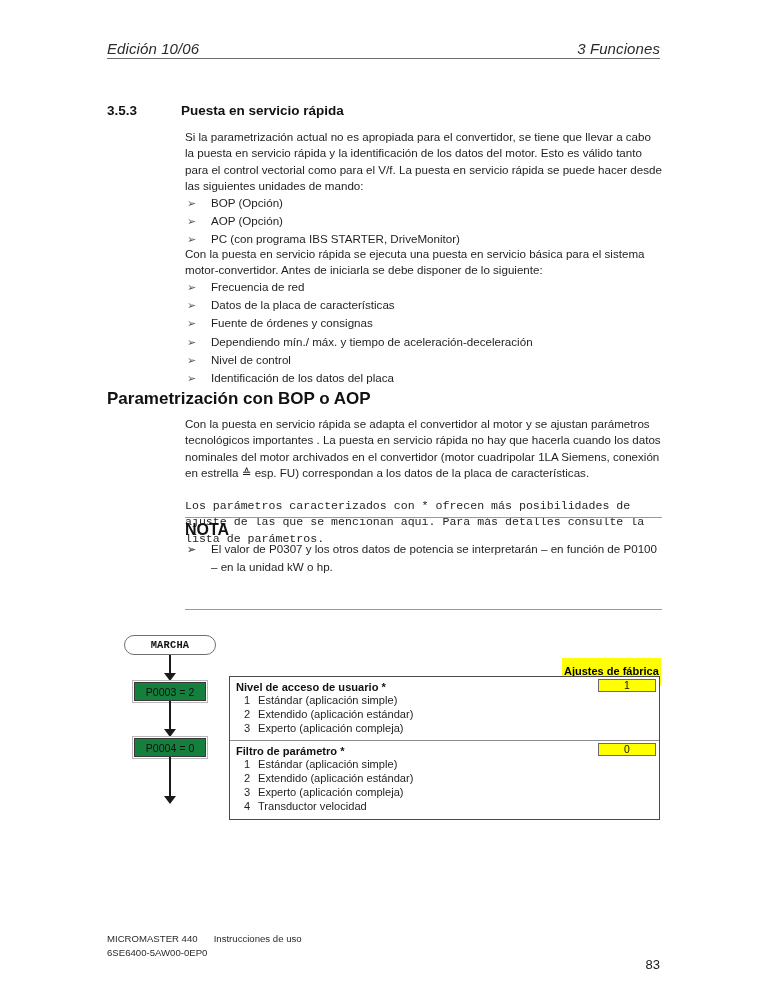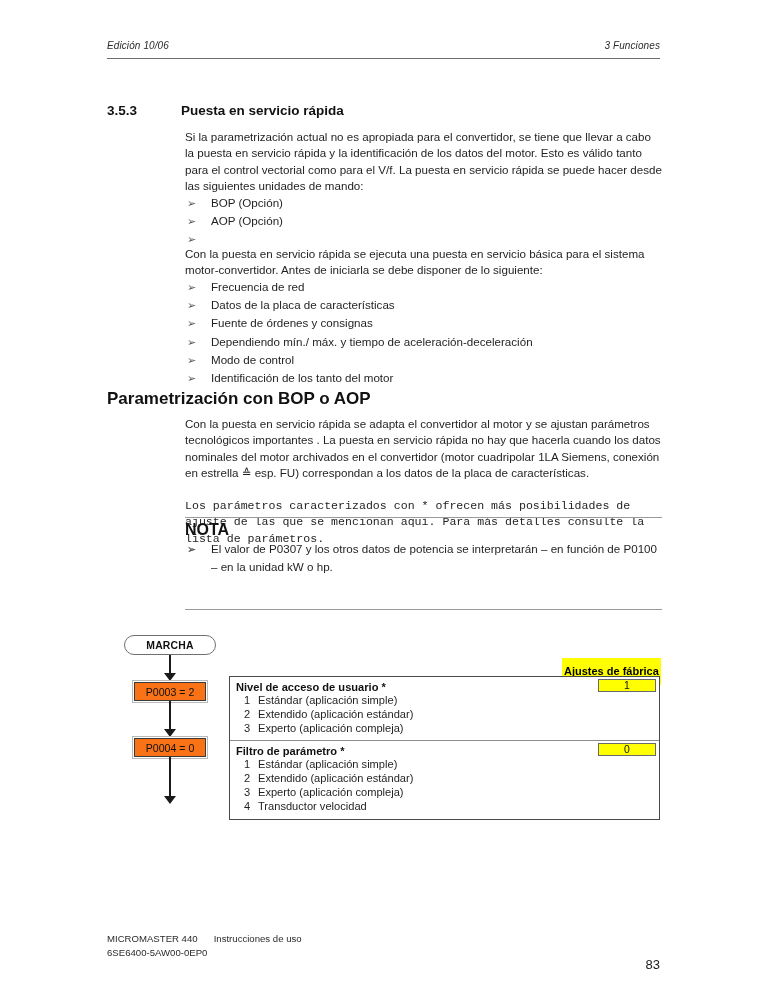--- a/index.html
+++ b/index.html
@@ -27,21 +27,21 @@
   
   .runhead {
     position: absolute;
     left: 107px;
     top: 40px;
     width: 553px;
     display: flex;
     justify-content: space-between;
     align-items: baseline;
     font-style: italic;
-    font-size: 10px;
+    font-size: 15px;
     color: #2b2b2b;
     letter-spacing: .1px;
   }
   .runhead-rule {
     position: absolute;
     left: 107px;
     top: 58px;
     width: 553px;
     height: 1px;
     background: #6d6d6d;
@@ -133,31 +133,32 @@
     border-radius: 10px;
     background: #fff;
     display: flex;
     align-items: center;
     justify-content: center;
     font-size: 10.4px;
     font-weight: bold;
     letter-spacing: .2px;
     color: #111;
     box-sizing: border-box;
+    font-family: Liberation Mono, monospace;
   }
 
   .node-box {
     position: absolute;
     left: 134px;
     width: 72px;
     height: 19px;
     border: 1px solid #3a3a3a;
     outline: 1px solid #b9b9b9;
     outline-offset: 1px;
-    background: #f97316;
+    background: #15803d;
     display: flex;
     align-items: center;
     justify-content: center;
     font-size: 10.6px;
     color: #111;
     box-sizing: border-box;
   }
   .node-p0003 { top: 682px; }
   .node-p0004 { top: 738px; }
 
@@ -277,36 +278,36 @@
   </div>
 
   <div class="body-col" style="top:129px;">
     <p>Si la parametrización actual no es apropiada para el convertidor, se tiene que llevar a cabo la puesta en servicio rápida y la identificación de los datos del motor. Esto es válido tanto para el control vectorial como para el V/f. La puesta en servicio rápida se puede hacer desde las siguientes unidades de mando:</p>
   </div>
 
   <div class="body-col" style="top:194px;">
     <ul class="arrow-list">
       <li><span class="mk">➢</span><span>BOP (Opción)</span></li>
       <li><span class="mk">➢</span><span>AOP (Opción)</span></li>
-      <li><span class="mk">➢</span></li>
+      <li><span class="mk">➢</span><span>PC (con programa IBS STARTER, DriveMonitor)</span></li>
     </ul>
   </div>
 
   <div class="body-col" style="top:246px;">
     <p>Con la puesta en servicio rápida se ejecuta una puesta en servicio básica para el sistema motor-convertidor. Antes de iniciarla se debe disponer de lo siguiente:</p>
   </div>
 
   <div class="body-col" style="top:278px;">
     <ul class="arrow-list">
       <li><span class="mk">➢</span><span>Frecuencia de red</span></li>
       <li><span class="mk">➢</span><span>Datos de la placa de características</span></li>
       <li><span class="mk">➢</span><span>Fuente de órdenes y consignas</span></li>
       <li><span class="mk">➢</span><span>Dependiendo mín./ máx. y tiempo de aceleración-deceleración</span></li>
-      <li><span class="mk">➢</span><span>Modo de control</span></li>
-      <li><span class="mk">➢</span><span>Identificación de los tanto del motor</span></li>
+      <li><span class="mk">➢</span><span>Nivel de control</span></li>
+      <li><span class="mk">➢</span><span>Identificación de los datos del placa</span></li>
     </ul>
   </div>
 
   <div class="sub-head">Parametrización con BOP o AOP</div>
 
   <div class="body-col" style="top:416px;">
     <p>Con la puesta en servicio rápida se adapta el convertidor al motor y se ajustan parámetros tecnológicos importantes . La puesta en servicio rápida no hay que hacerla cuando los datos nominales del motor archivados en el convertidor (motor cuadripolar 1LA Siemens, conexión en estrella ≙ esp. FU) correspondan a los datos de la placa de características.</p>
   </div>
   <div class="body-col" style="top:498px;font-family:Liberation Mono, monospace;">
     <p>Los parámetros caracterizados con * ofrecen más posibilidades de ajuste de las que se mencionan aquí. Para más detalles consulte la lista de parámetros.</p>

